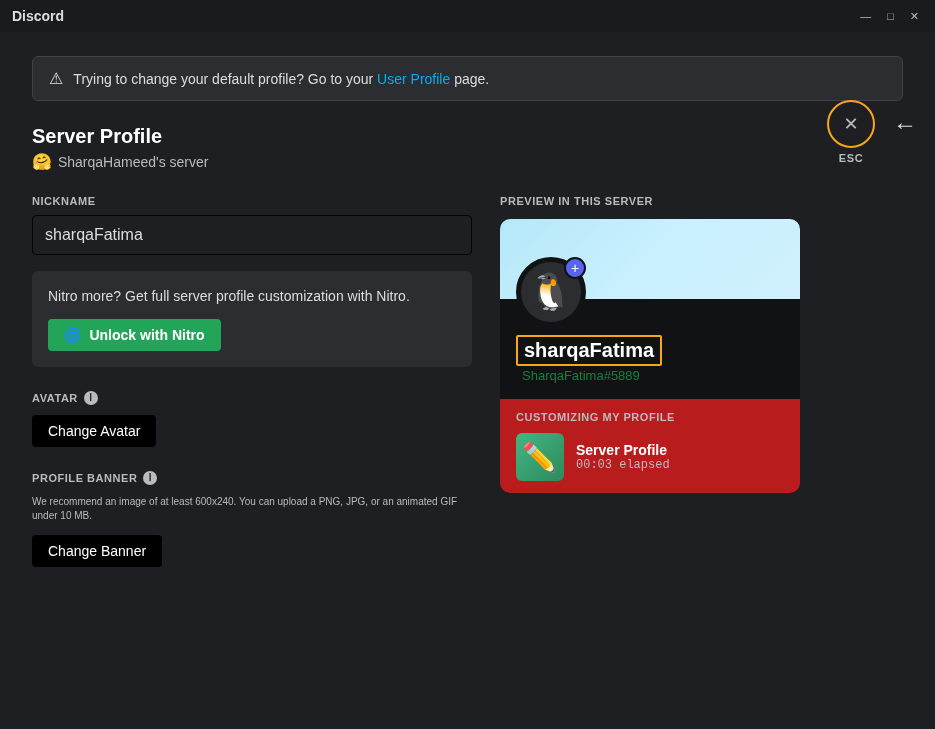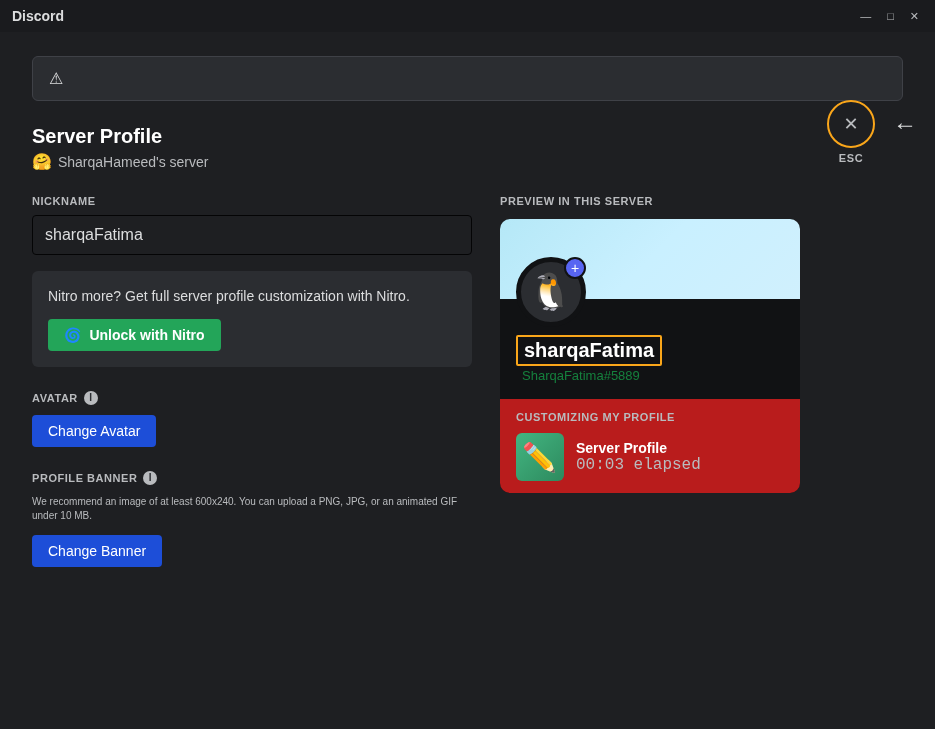--- a/index.html
+++ b/index.html
@@ -213,21 +213,21 @@
       color: #2b2d31;
       font-size: 10px;
       display: flex;
       align-items: center;
       justify-content: center;
       font-style: normal;
       font-weight: 700;
       cursor: pointer;
     }
     .secondary-button {
-      background: #1d4ed8;
+      background: #000000;
       border: none;
       border-radius: 4px;
       padding: 8px 16px;
       color: #fff;
       font-size: 14px;
       font-weight: 500;
       cursor: pointer;
       margin-bottom: 24px;
     }
 
@@ -350,41 +350,46 @@
     .activity-details {
       display: flex;
       flex-direction: column;
     }
     .activity-name {
       font-size: 14px;
       font-weight: 600;
       color: #fff;
     }
     .activity-time {
-      font-size: 16px;
+      font-size: 12px;
       color: #b9bbbe;
       font-family: 'Courier New', monospace;
     }
   </style>
 </head>
 <body>
 
 <div class="titlebar">
   <span class="titlebar-title">Discord</span>
   <div class="titlebar-controls">
     <button class="win-btn">—</button>
     <button class="win-btn">□</button>
     <button class="win-btn">✕</button>
   </div>
 </div>
 
 <div class="main-content">
 
   <div class="notification-banner">
     <span class="notification-icon">⚠</span>
+    <span>
+      <span>Trying to change your default profile? Go to your </span>
+      <a class="user-profile-link">User Profile</a>
+      <span> page.</span>
+    </span>
   </div>
 
   <div class="esc-button-container">
     <div class="esc-circle">
       <span>✕</span>
     </div>
     <span class="esc-label">ESC</span>
   </div>
 
   <div class="esc-arrow">←</div>

